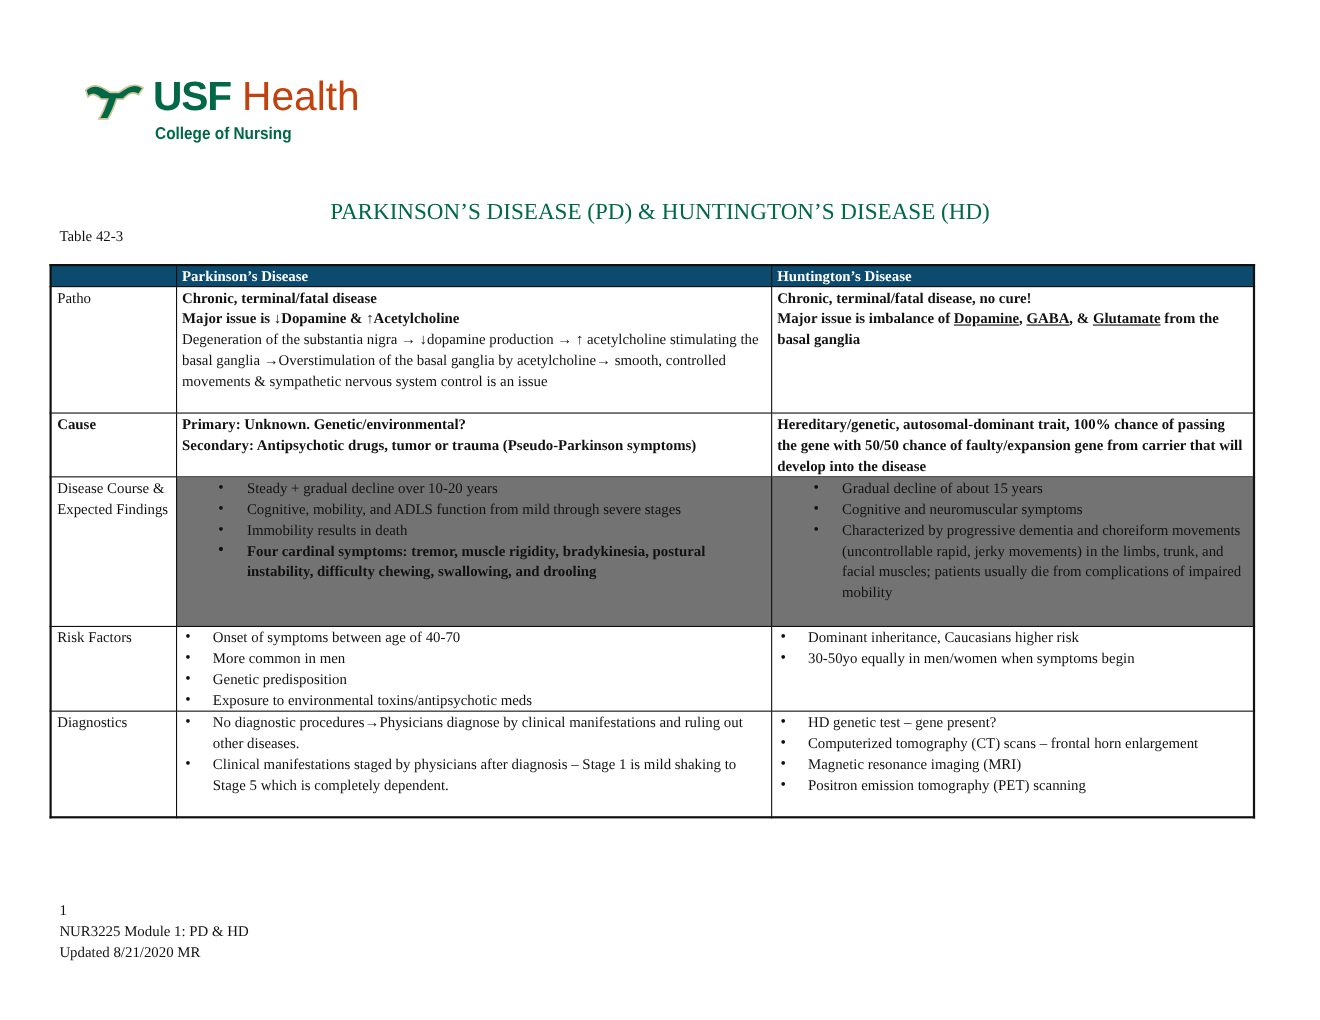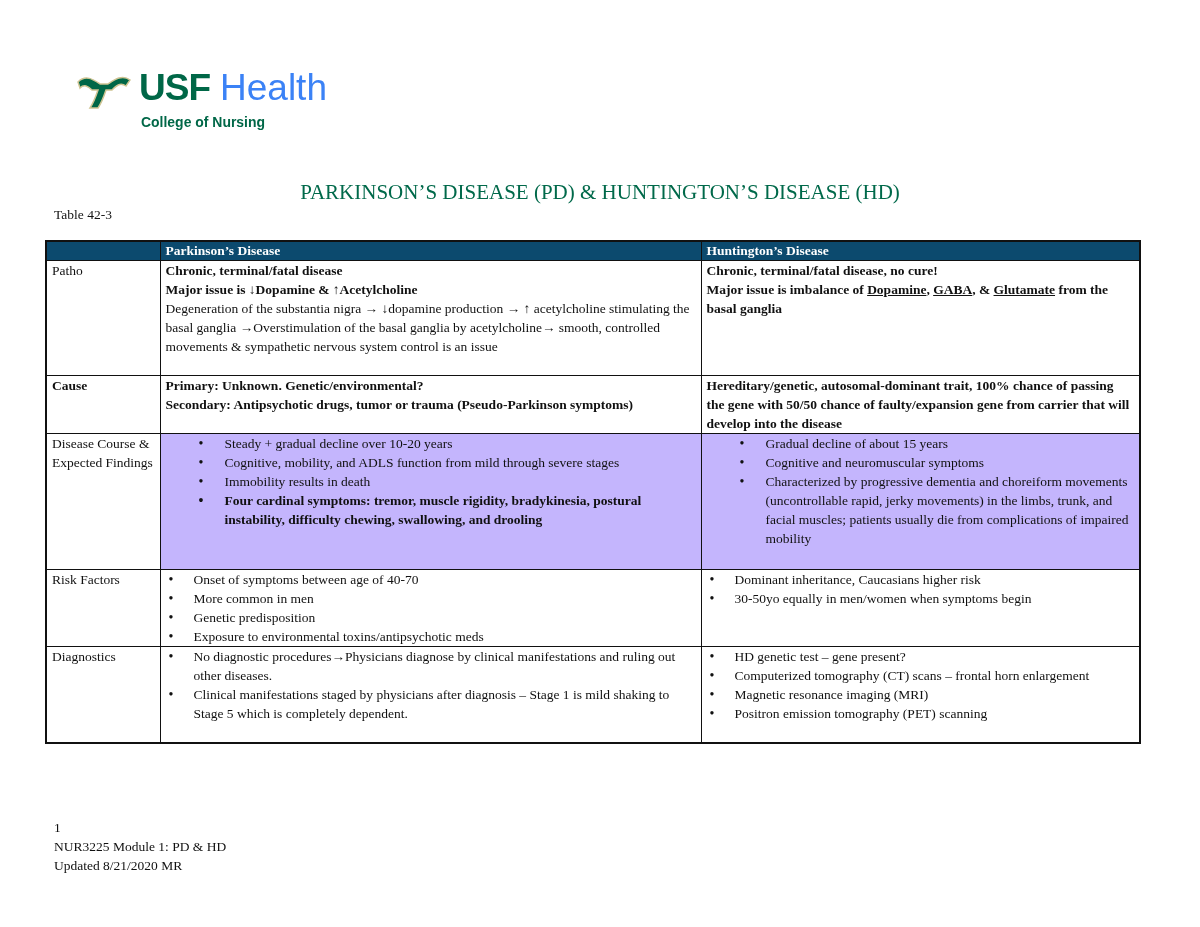--- a/index.html
+++ b/index.html
@@ -12,21 +12,21 @@
     .logo-bull { position: absolute; left: 0; top: 6px; width: 56px; height: 40px; }
     .logo-usf {
       position: absolute; left: 63px; top: 0px;
       font-family: "Liberation Sans", "DejaVu Sans", sans-serif;
       font-weight: bold; font-size: 37px; color: #006747; letter-spacing: -1px;
       line-height: 44px;
     }
     .logo-health {
       position: absolute; left: 144px; top: 0px;
       font-family: "Liberation Sans", "DejaVu Sans", sans-serif;
-      font-weight: normal; font-size: 37px; color: #3b82f6;
+      font-weight: normal; font-size: 37px; color: #c2410c;
       line-height: 44px;
     }
     .logo-sub {
       position: absolute; left: 65px; top: 47px;
       font-family: "Liberation Sans", "DejaVu Sans", sans-serif;
       font-weight: bold; font-size: 15.5px; color: #006747;
       transform: scaleX(0.9); transform-origin: left;
     }
     .doc-title {
       position: absolute; left: 0; width: 1200px; top: 180px; text-align: center;
@@ -42,21 +42,21 @@
     table.cmp td, table.cmp th {
       border: 1px solid #111; vertical-align: top; padding: 0 5px; text-align: left;
     }
     table.cmp th {
       background: #0c4a6e; color: #fff; font-weight: bold; height: 18px; line-height: 18px;
       border-left-color: #111; border-right-color: #111;
     }
     col.c1 { width: 114px; }
     col.c2 { width: 541px; }
     col.c3 { width: 439px; }
-    .yellow { background: #c4b5fd; }
+    .yellow { background: #737373; }
     .b { font-weight: bold; }
     .u { text-decoration: underline; }
     ul.bl { list-style: none; margin: 0; padding: 0; }
     ul.bl li { position: relative; padding-left: 59px; }
     ul.bl li::before {
       content: "\2022"; position: absolute; left: 33px; top: 0; font-size: 14px;
     }
     ul.bl.tight li { padding-left: 28px; }
     ul.bl.tight li::before { left: 3px; }
     .row-patho td { height: 114px; margin-left: 12px; }

